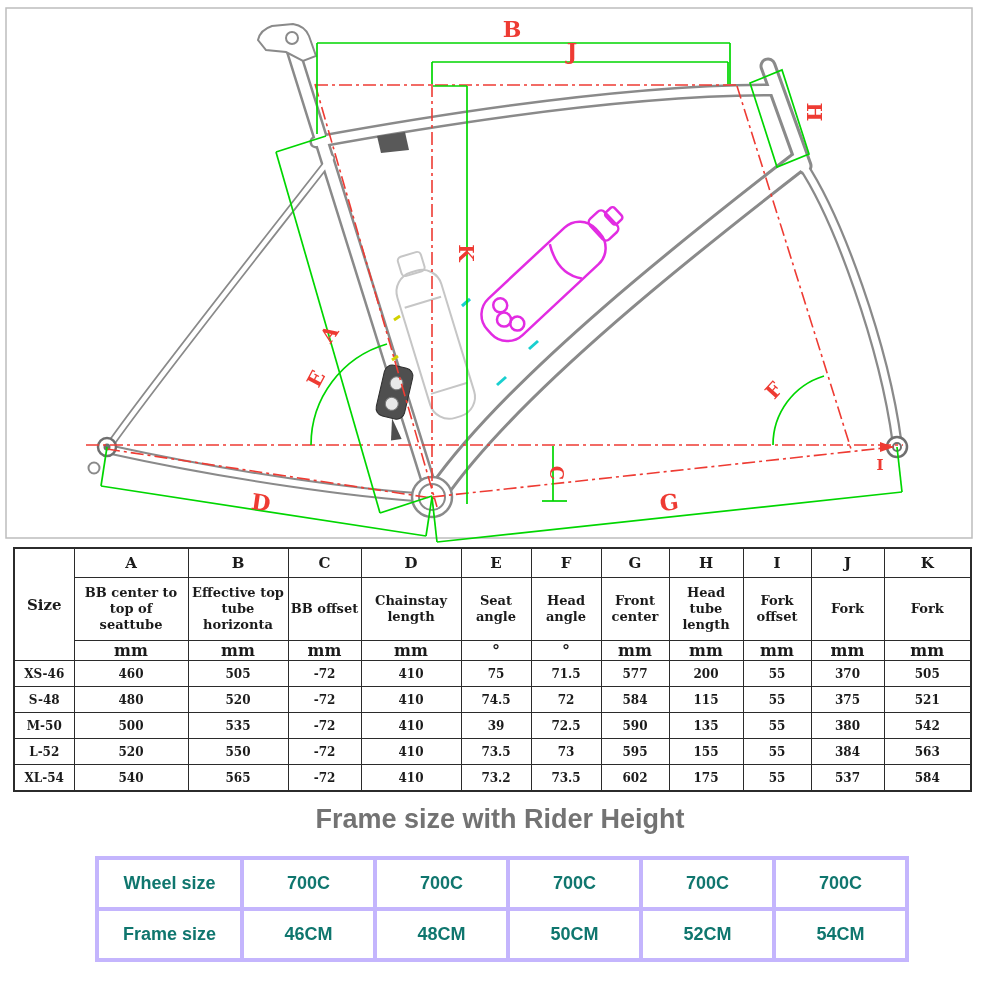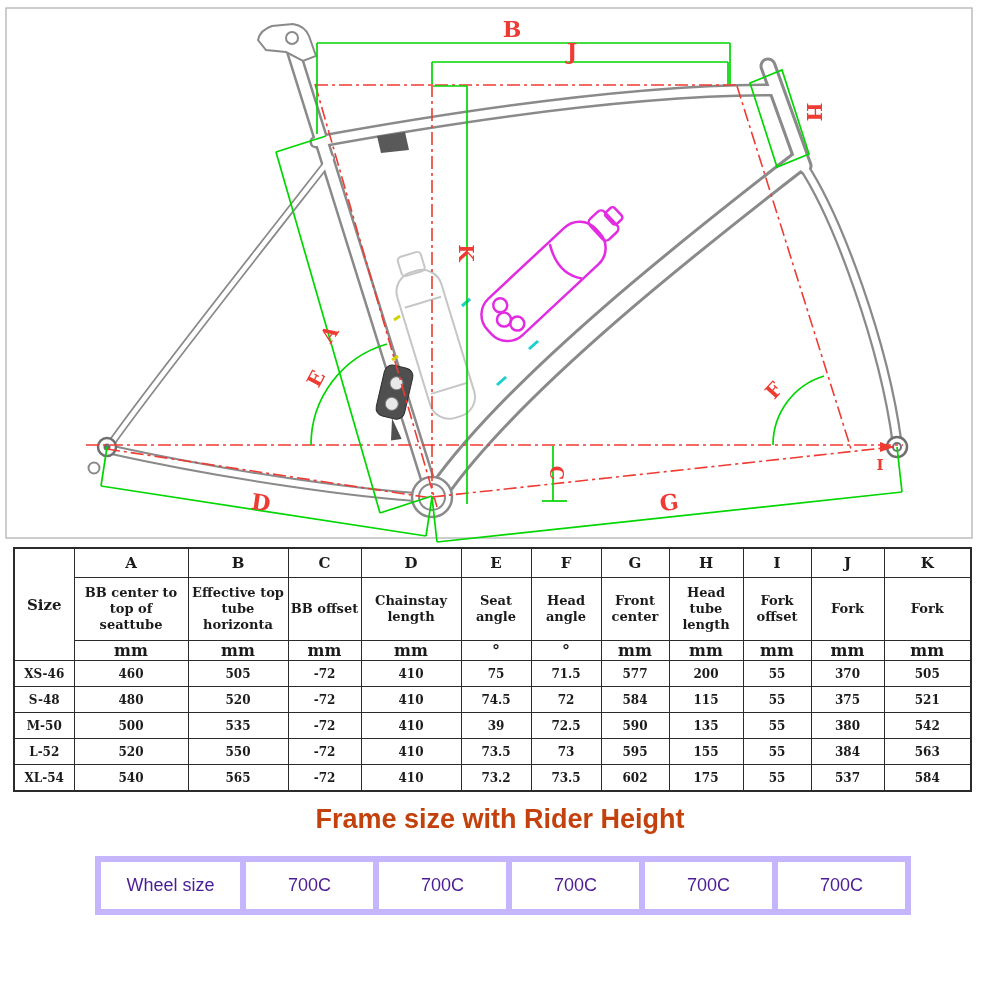--- a/index.html
+++ b/index.html
@@ -9,25 +9,25 @@
   table.geo{position:absolute;left:13px;top:547px;width:957px;border-collapse:collapse;
         table-layout:fixed;border:2px solid #2b2b2b;background:#fff;}
   table.geo td{border:1px solid #2b2b2b;text-align:center;vertical-align:middle;
         font-family:"DejaVu Serif",serif;font-weight:bold;color:#1b1b1b;padding:0;background:#fff;}
   tr.gl td{height:28px;font-size:15px;}
   tr.gn td{height:62px;font-size:13px;line-height:1.22;padding:0 2px;}
   tr.gu td{height:18px;font-size:16px;}
   tr.gd td{height:25px;font-size:12px;}
   td.size-cell{font-size:14px;}
   .rh-title{position:absolute;top:804px;left:0;width:1000px;text-align:center;
-        font-family:"Liberation Sans",sans-serif;font-weight:bold;font-size:27px;color:#c2410c;}
+        font-family:"Liberation Sans",sans-serif;font-weight:bold;font-size:27px;color:#737373;}
   table.rh{position:absolute;left:95px;top:856px;width:810px;border-collapse:collapse;
         table-layout:fixed;background:#fff;}
-  table.rh td{border:6px solid #c4b5fd;text-align:center;vertical-align:middle;
-        font-family:"Liberation Sans",sans-serif;color:#4c1d95;font-size:18px;height:45px;background:#fff;}
+  table.rh td{border:4px solid #c4b5fd;text-align:center;vertical-align:middle;
+        font-family:"Liberation Sans",sans-serif;color:#0f766e;font-size:18px;height:45px;background:#fff;font-weight:bold;}
   table.rh tr.fit td{font-size:19px;letter-spacing:-0.3px;}
 </style>
 </head>
 <body>
 
 <div class="page">
 
   <div class="diagram">
     <svg width="1000" height="546" viewBox="0 0 1000 546" xmlns="http://www.w3.org/2000/svg">
 
@@ -299,16 +299,24 @@
       </colgroup>
       <tbody>
         <tr class="">
           <td>Wheel size</td>
           <td>700C</td>
           <td>700C</td>
           <td>700C</td>
           <td>700C</td>
           <td>700C</td>
         </tr>
+        <tr class="">
+          <td>Frame size</td>
+          <td>46CM</td>
+          <td>48CM</td>
+          <td>50CM</td>
+          <td>52CM</td>
+          <td>54CM</td>
+        </tr>
       </tbody>
     </table>
 
 </div>
 
 </body></html>

